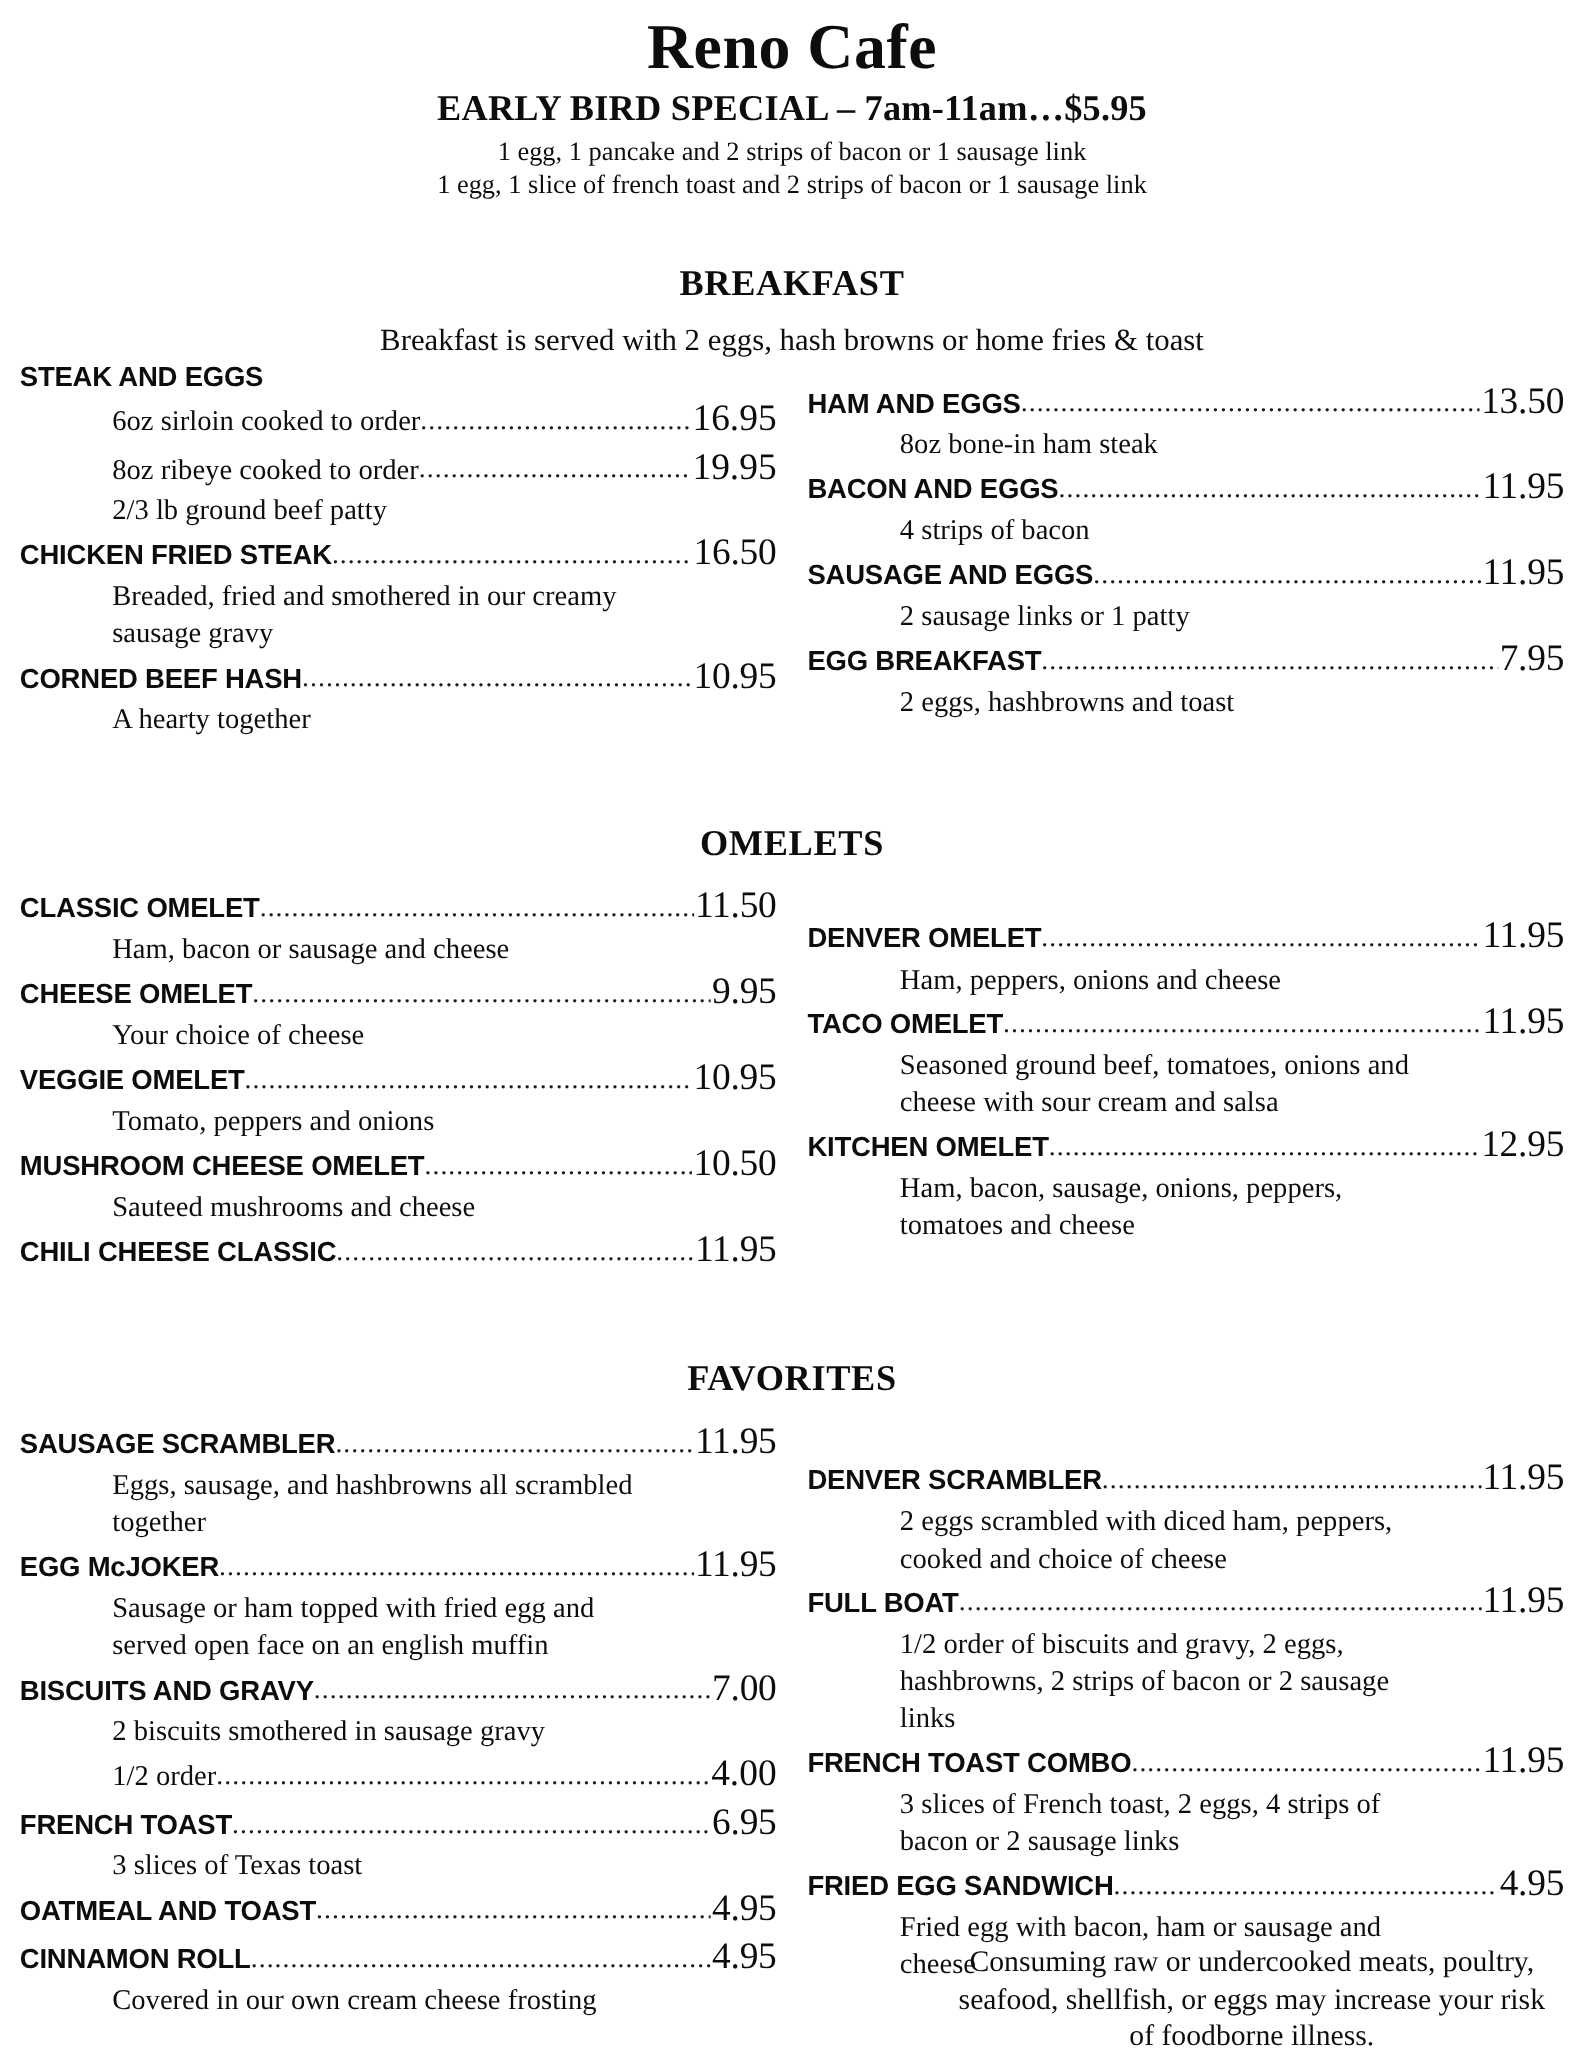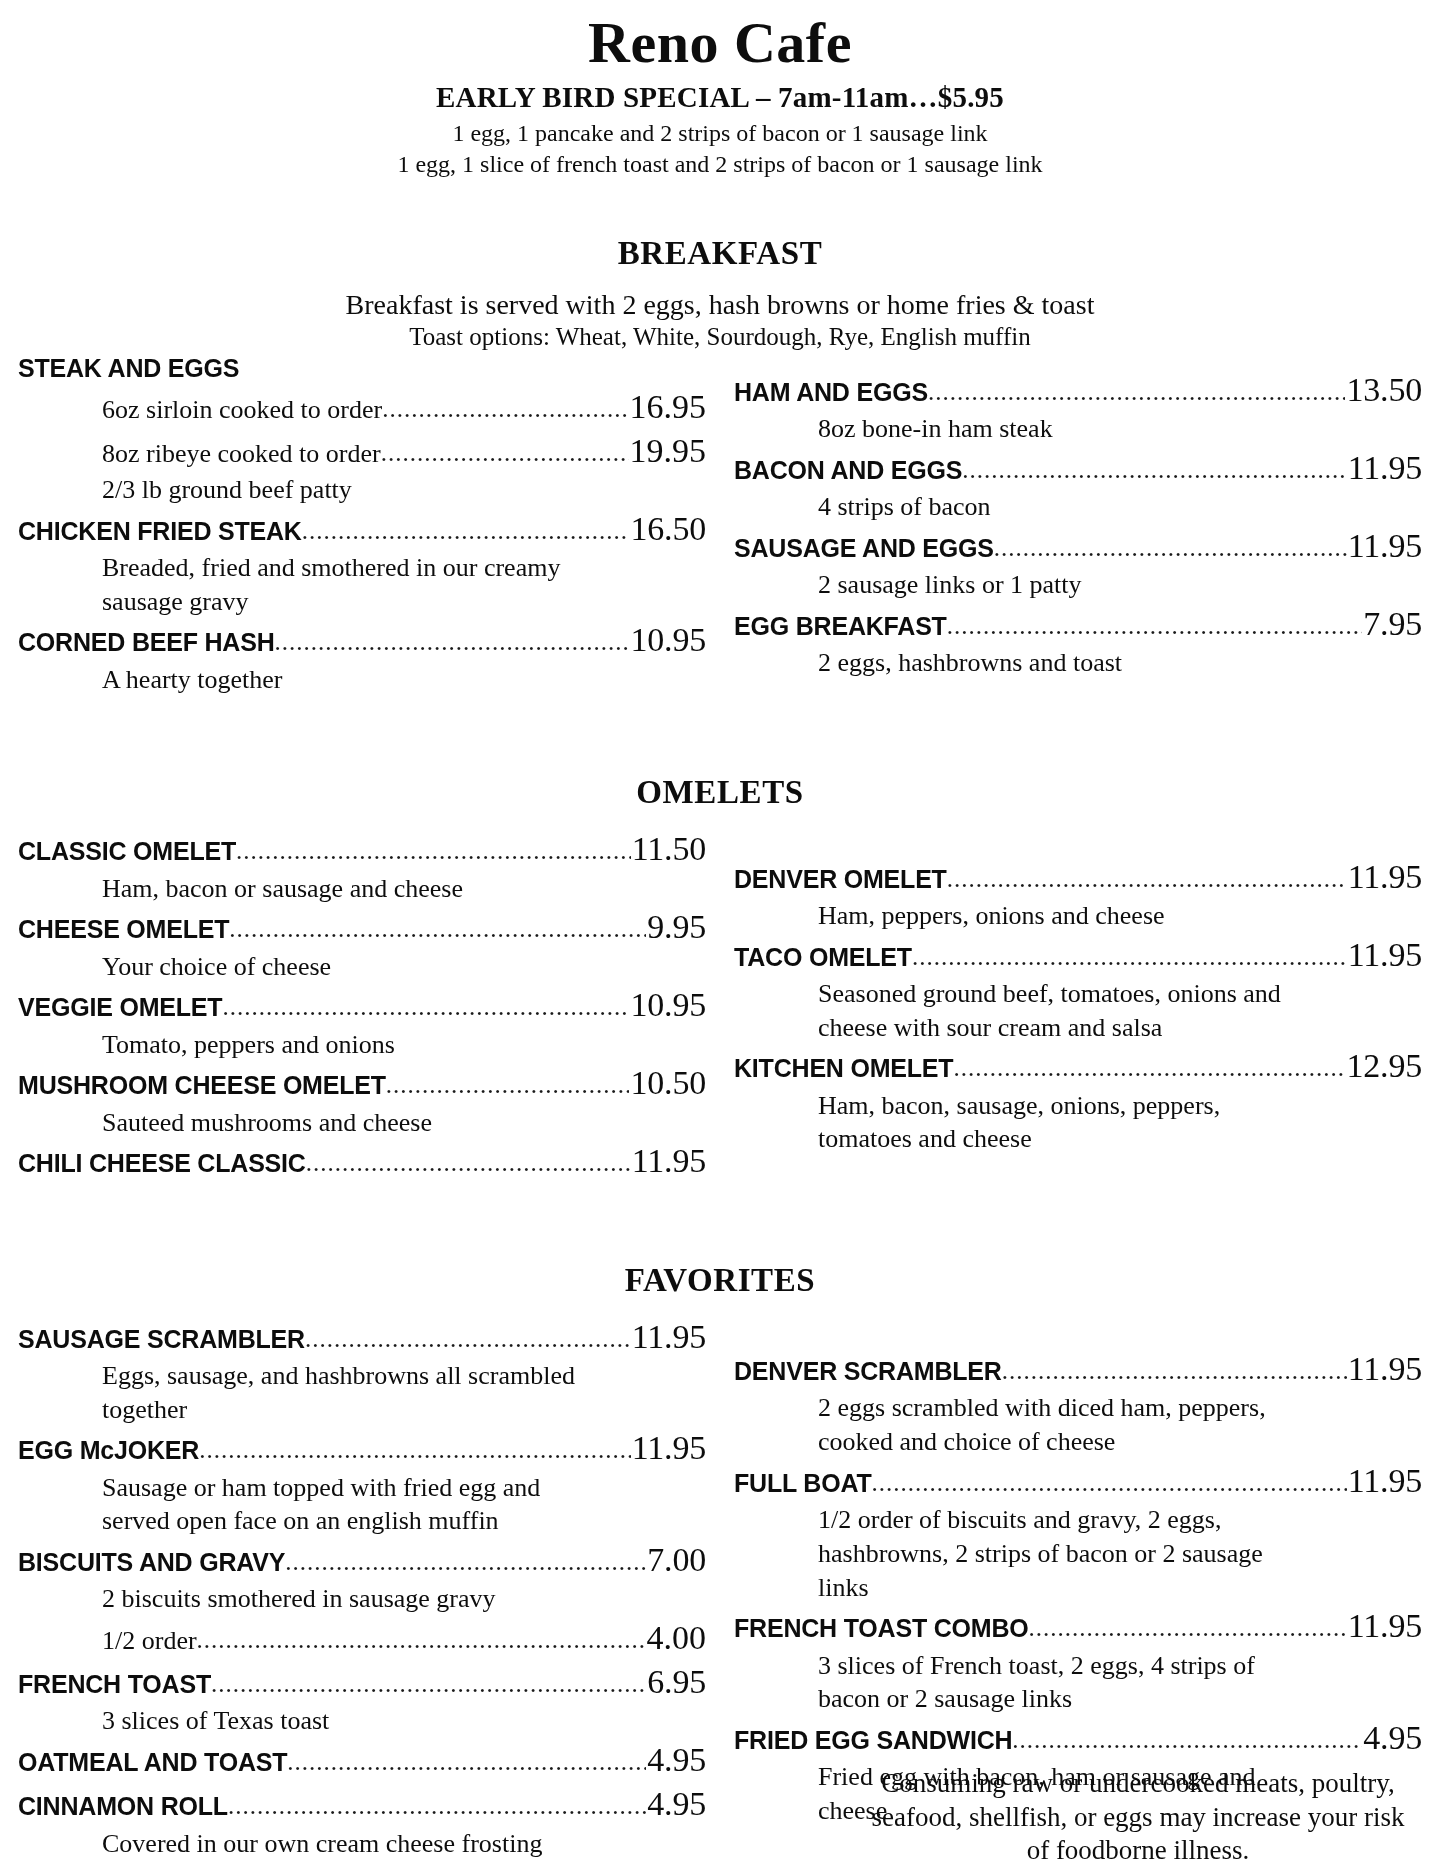--- a/index.html
+++ b/index.html
@@ -31,21 +31,21 @@
     font-weight: bold;
     font-size: 58px;
     line-height: 1.08;
     letter-spacing: 0.5px;
     margin: 6px 0 2px 0;
   }
   .special-line {
     text-align: center;
     font-family: "Liberation Serif", "DejaVu Serif", serif;
     font-weight: bold;
-    font-size: 29px;
+    font-size: 33px;
     line-height: 1.15;
     margin: 6px 0 4px 0;
     letter-spacing: 0.2px;
   }
   .special-sub {
     text-align: center;
     font-size: 24px;
     line-height: 1.28;
     margin: 0;
   }
@@ -165,21 +165,20 @@
     <div class="special-line">EARLY BIRD SPECIAL – 7am-11am…$5.95</div>
     <div class="special-sub">1 egg, 1 pancake and 2 strips of bacon or 1 sausage link</div>
     <div class="special-sub">1 egg, 1 slice of french toast and 2 strips of bacon or 1 sausage link</div>
   </div>
 
   <div class="gap-md"></div>
 
   <div>
     <div class="section-title">BREAKFAST</div>
     <div class="section-note">Breakfast is served with 2 eggs, hash browns or home fries &amp; toast</div>
-    <div class="section-note small">Toast options: Wheat, White, Sourdough, Rye, English muffin</div>
 
     <div class="columns">
 
       <div class="col">
 
         <div class="item">
           <div class="item-line">
             <span class="item-name">STEAK AND EGGS</span>
           </div>
           <div class="sub-line">

